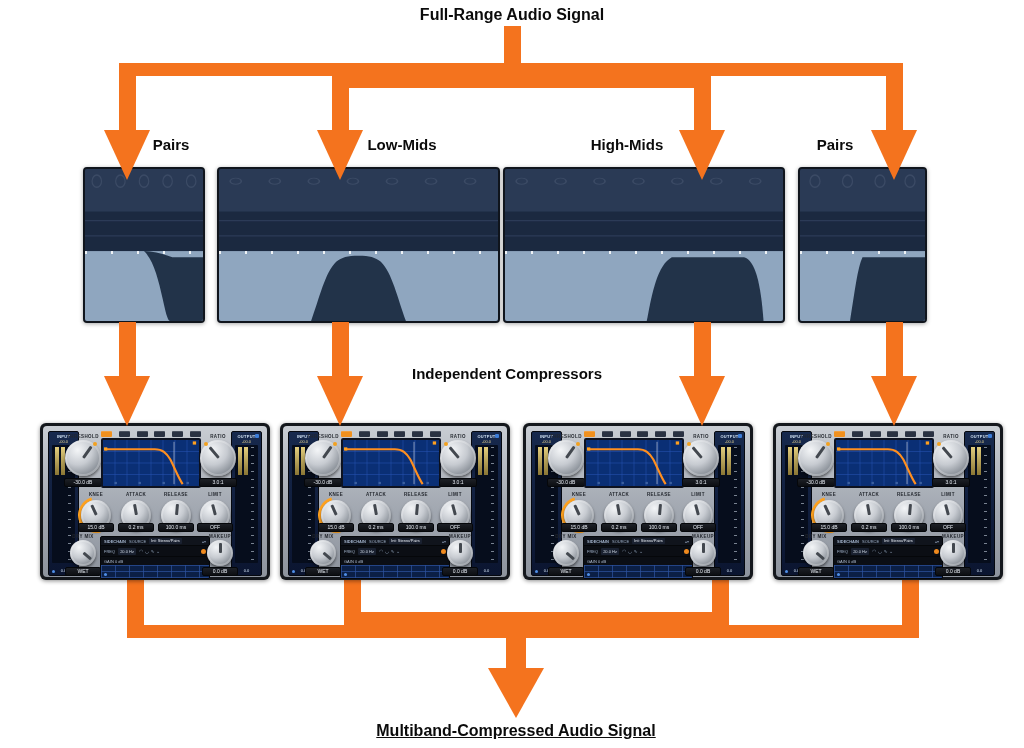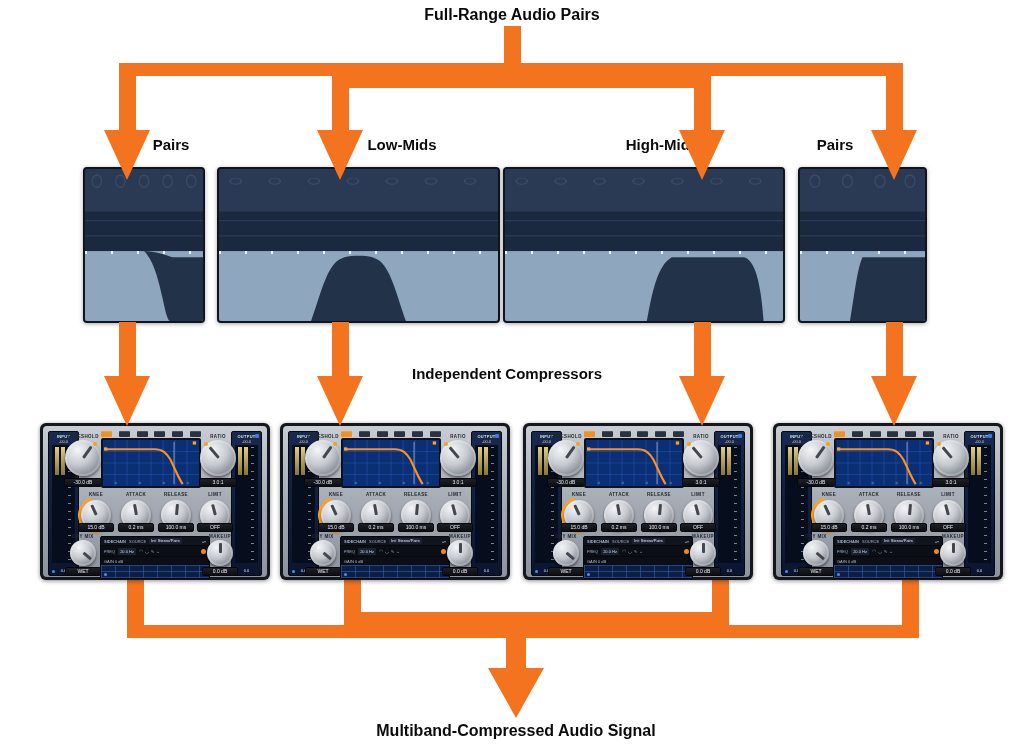--- a/index.html
+++ b/index.html
@@ -66,33 +66,33 @@
   .sc .r3{display:flex;align-items:center;height:8px;padding:0 3px;color:#aebcd0;}
   .sc .r4{position:absolute;left:0;right:0;bottom:0;height:13px;background:#0B1F45;
       background-image:linear-gradient(rgba(46,84,160,.7) 1px,transparent 1px),linear-gradient(90deg,rgba(46,84,160,.7) 1px,transparent 1px);
       background-size:14px 6px;}
 </style>
 </head>
 <body>
 
 <div class="canvas">
 
-  <div class="dg-title" style="left:512px;top:6px;">Full-Range Audio Pairs</div>
+  <div class="dg-title" style="left:512px;top:6px;">Full-Range Audio Signal</div>
 
   <div class="vbar" style="left:504px;top:26px;width:17px;height:44px;"></div>
   <div class="bar" style="left:119px;top:63px;width:784px;height:13px;"></div>
   <div class="bar" style="left:332px;top:76px;width:379px;height:12px;"></div>
   <div class="vbar" style="left:119px;top:63px;width:17px;height:69px;"></div>
   <div class="vbar" style="left:332px;top:76px;width:17px;height:56px;"></div>
   <div class="vbar" style="left:694px;top:76px;width:17px;height:56px;"></div>
   <div class="vbar" style="left:886px;top:63px;width:17px;height:69px;"></div>
 
   <span class="band-label" style="left:171px;top:136px;">Pairs</span>
   <span class="band-label" style="left:402px;top:136px;">Low-Mids</span>
-  <span class="band-label" style="left:627px;top:136px;margin-left:35px;">High-Mids</span>
+  <span class="band-label" style="left:627px;top:136px;">High-Mids</span>
   <span class="band-label" style="left:835px;top:136px;">Pairs</span>
 
   <div class="band" style="left:83px;width:122px;">
     <svg viewBox="0 0 100 100" preserveAspectRatio="none">
       <rect x="0" y="0" width="100" height="100" fill="#1B2940"></rect>
       <rect x="0" y="0" width="100" height="28" fill="#2A3A55"></rect>
       <g stroke="#45546e" fill="none" stroke-width="1" opacity="0.65">
         <circle cx="10" cy="8" r="4"></circle>
           <circle cx="30" cy="8" r="4"></circle>
           <circle cx="50" cy="8" r="4"></circle>
@@ -745,14 +745,14 @@
         </div>
     <div class="readout" style="left:159px;top:141px;width:36px;">0.0 dB</div>
   </div>
 </div>
 
   <div class="head" style="left:104px;top:376px;"></div>
   <div class="head" style="left:317px;top:376px;"></div>
   <div class="head" style="left:679px;top:376px;"></div>
   <div class="head" style="left:871px;top:376px;"></div>
 
-  <div class="dg-title" style="left:516px;top:722px;">Multiband-Compressed Audio Signal</div>
+  <div class="dg-title" style="left:516px;top:722px;text-decoration:underline;">Multiband-Compressed Audio Signal</div>
 </div>
 
 </body></html>

